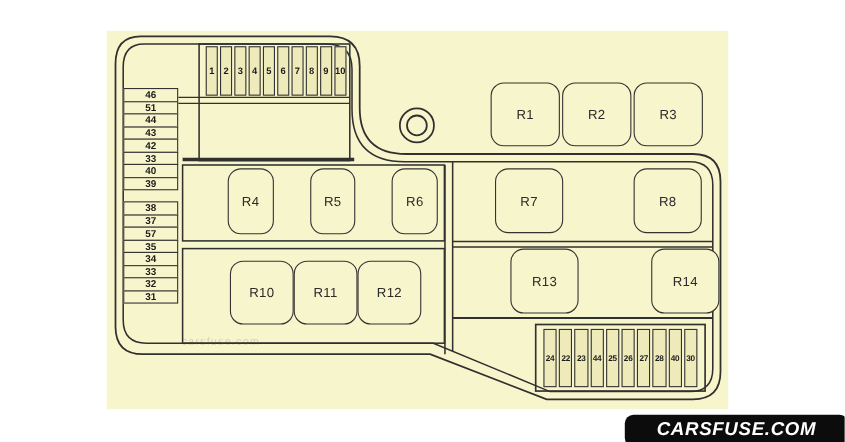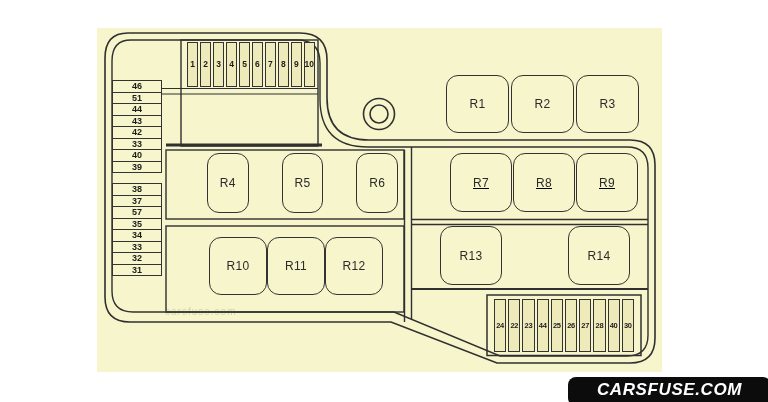--- a/index.html
+++ b/index.html
@@ -145,33 +145,32 @@
       <div class="relay-box">R2</div>
       <div class="relay-box">R3</div>
     </div>
 
   <div class="abs relay-row" id="row-r4" style="left:181px;top:153px;width:217px;height:60px;gap:33px;">
       <div class="relay-box">R4</div>
       <div class="relay-box">R5</div>
       <div class="relay-box">R6</div>
     </div>
 
-  <div class="abs relay-row" id="row-r7" style="left:424px;top:153px;width:214px;height:59px;text-decoration:underline;">
+  <div class="abs relay-row" id="row-r7" style="left:424px;top:153px;width:214px;height:59px;">
       <div class="relay-box">R7</div>
       <div class="relay-box">R8</div>
-      <div class="relay-box">R9</div>
     </div>
 
   <div class="abs relay-row" id="row-r10" style="left:183px;top:237px;width:200px;height:58px;">
       <div class="relay-box">R10</div>
       <div class="relay-box">R11</div>
       <div class="relay-box">R12</div>
     </div>
 
-  <div class="abs relay-row" id="row-r13" style="left:414px;top:226px;width:216px;height:59px;gap:40px;">
+  <div class="abs relay-row" id="row-r13" style="left:438px;top:226px;width:216px;height:59px;gap:40px;">
       <div class="relay-box">R13</div>
       <div class="relay-box">R14</div>
     </div>
 
   <div id="watermark">carsfuse.com</div>
 
   <div id="badge">
     <span>CARSFUSE.COM</span>
   </div>
 

